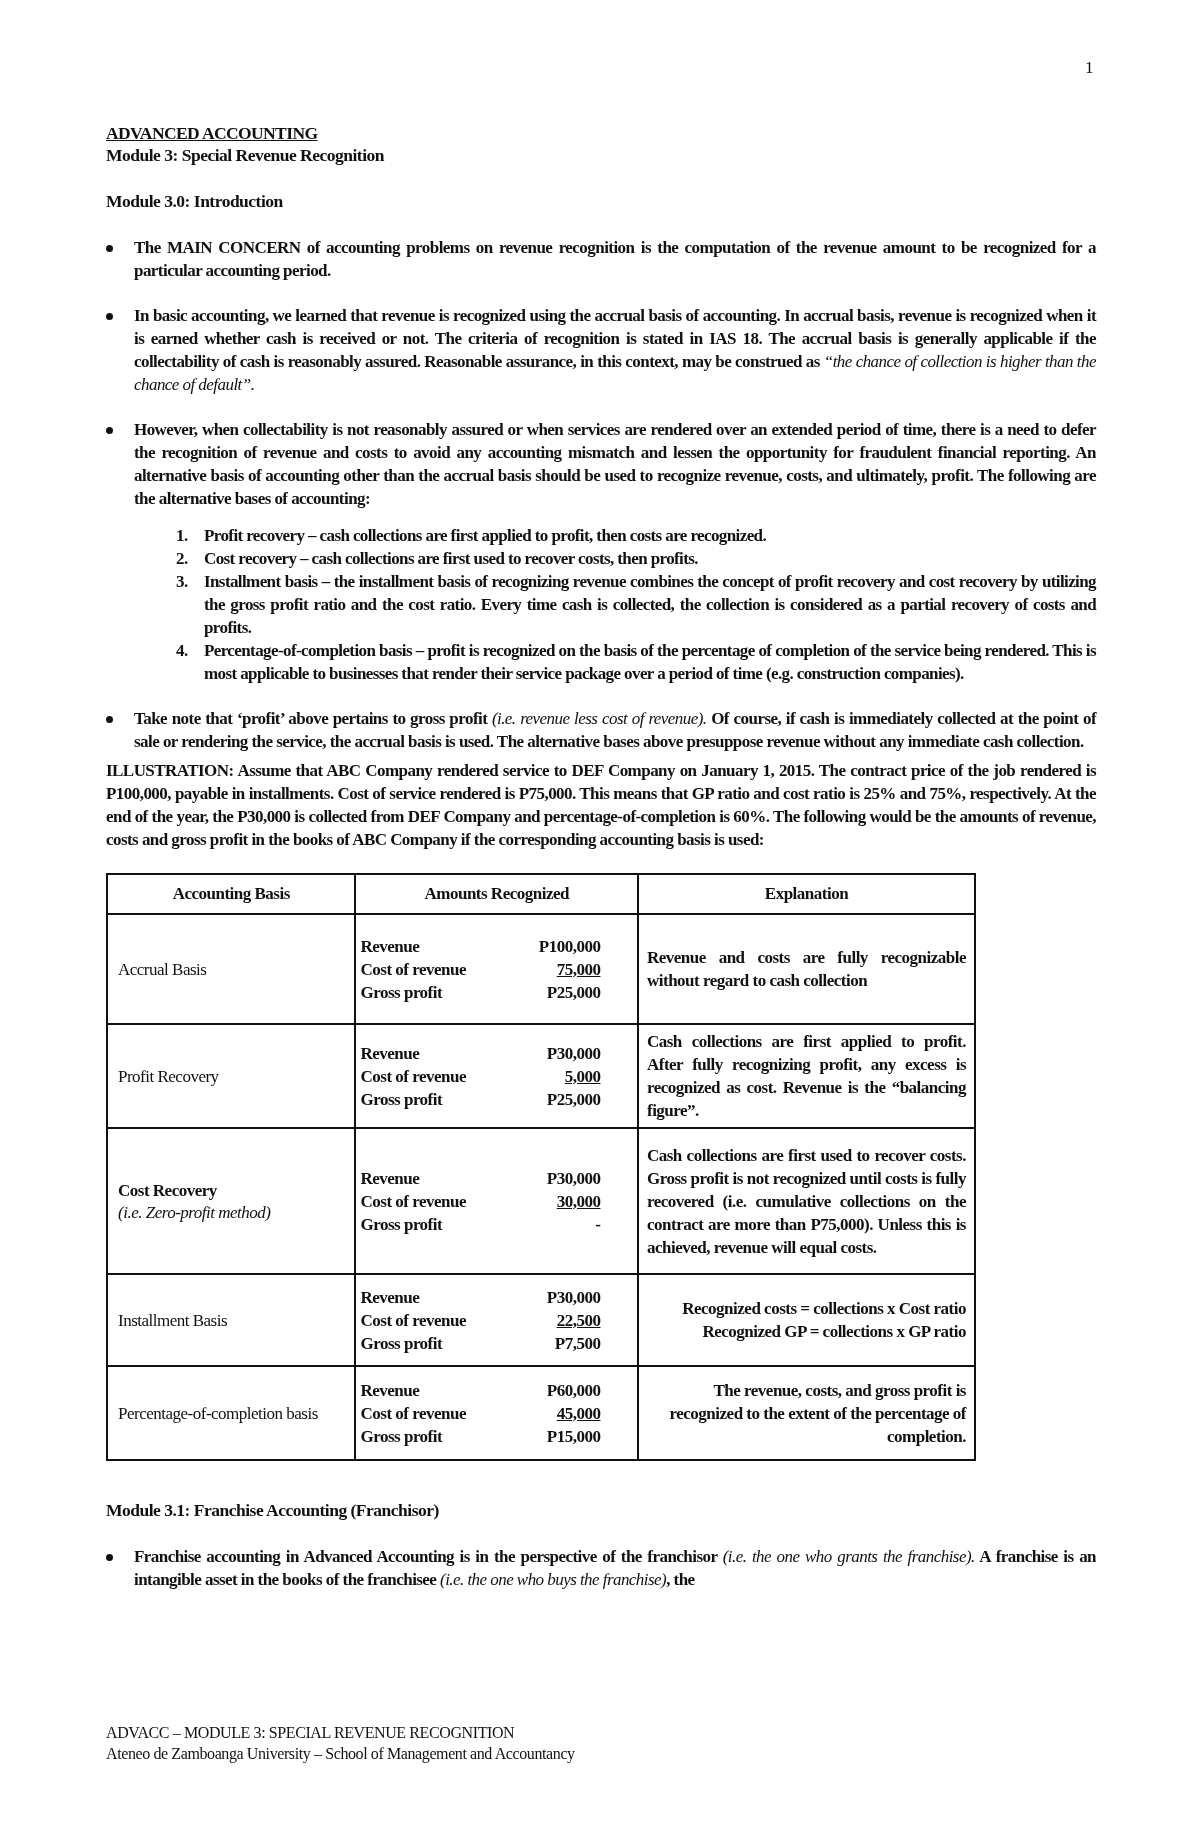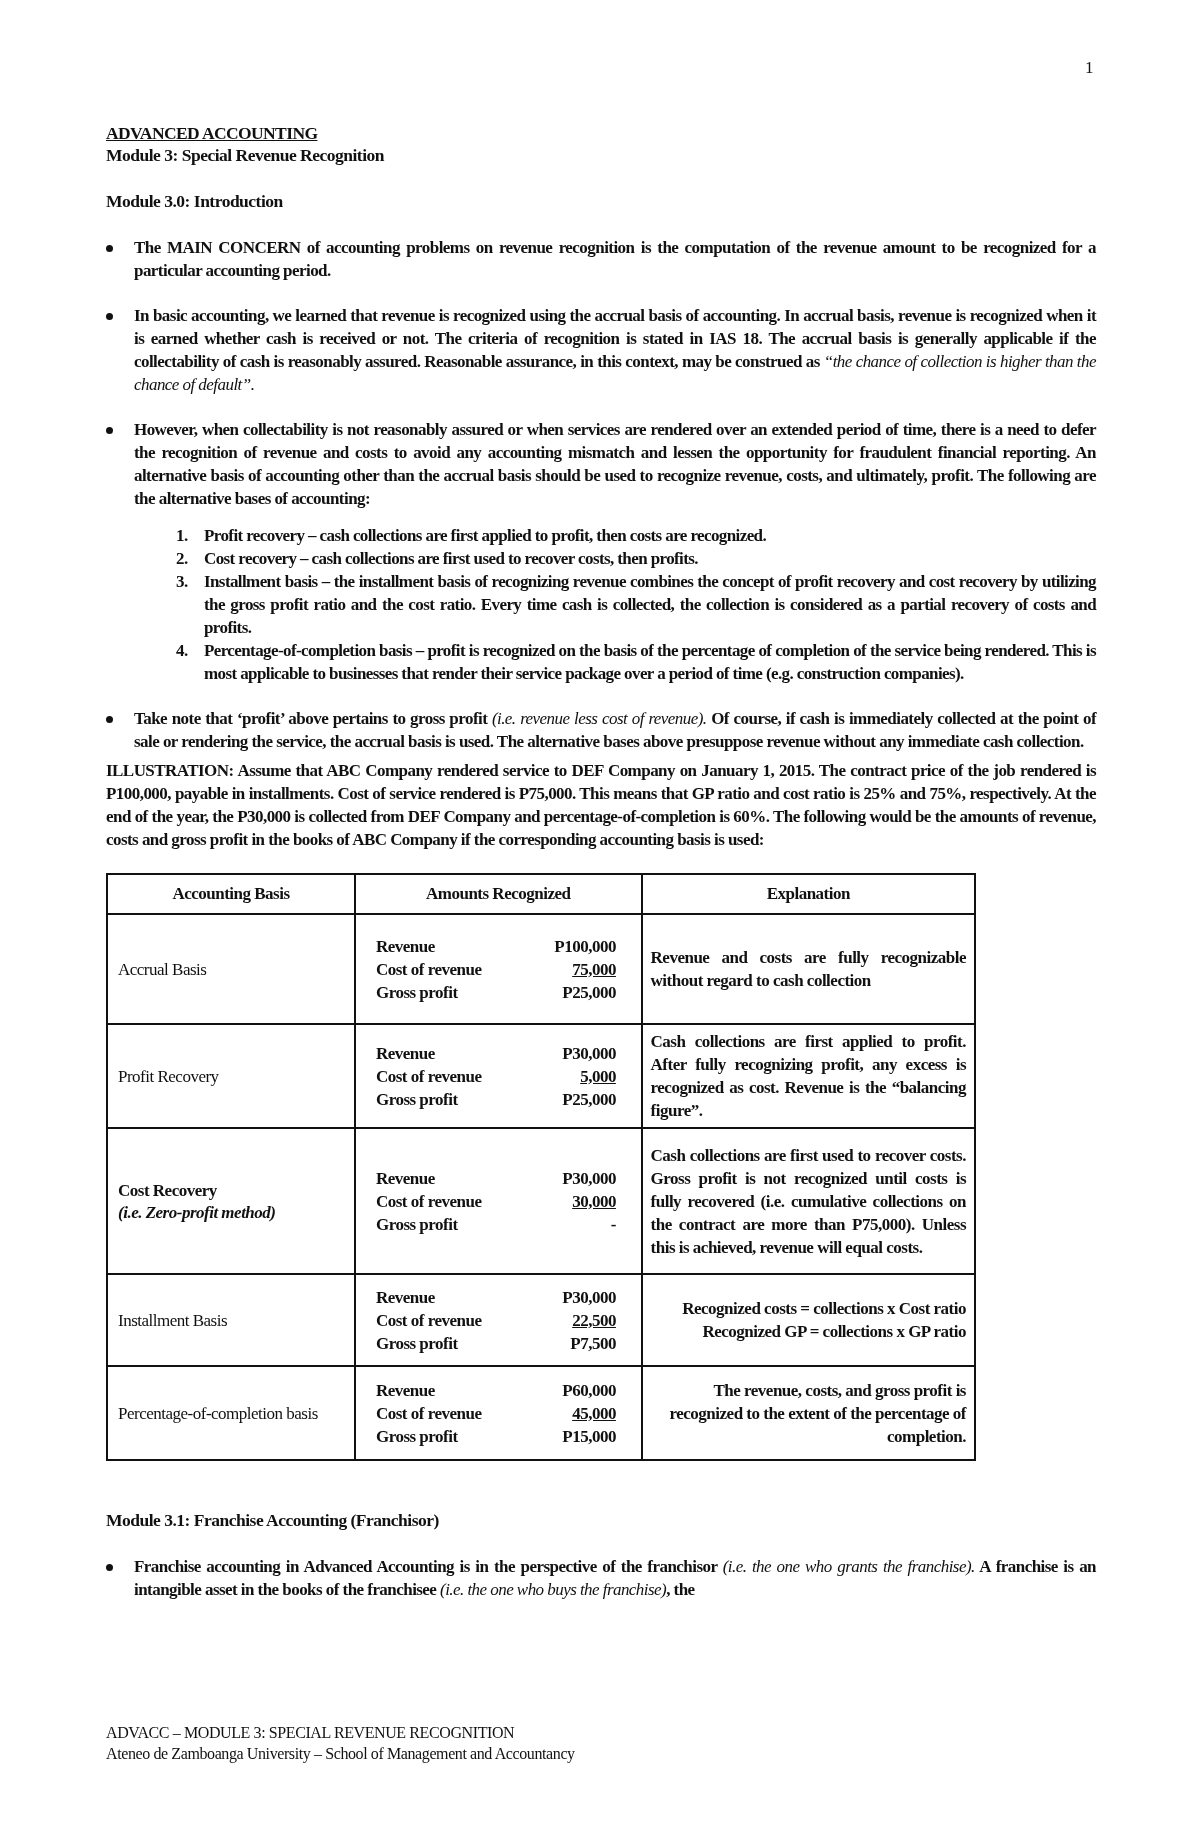--- a/index.html
+++ b/index.html
@@ -21,34 +21,34 @@
   .bold { font-weight: bold; }
   .ital { font-style: italic; font-weight: normal; }
   .numbered-list { list-style: none; margin: 14px 0 0 0; padding-left: 70px; }
   .num-item { position: relative; padding-left: 28px; font-size: 17px; line-height: 23px; text-align: justify; font-weight: bold; letter-spacing: -0.6px; }
   .num-item .num { position: absolute; left: 0; top: 0; }
   .illustration { font-size: 17px; line-height: 23px; text-align: justify; font-weight: bold; letter-spacing: -0.55px; margin-top: 4px; }
   table.basis-table { border-collapse: collapse; width: 870px; margin-top: 22px; font-size: 17px; letter-spacing: -0.5px; }
   table.basis-table th, table.basis-table td { border: 2px solid #111; vertical-align: middle; font-weight: bold; }
   table.basis-table th { height: 40px; text-align: center; }
   .col-basis { width: 263px; padding-left: 10px; font-weight: normal !important; }
-  .col-amounts { width: 297px; padding-left: 20px; }
+  .col-amounts { width: 297px; padding-left: 4px; }
   .col-expl { width: 430px; padding: 0 8px 0 8px; text-align: justify; line-height: 23px; }
   .basis-name { display: block; line-height: 23px; }
-  .basis-note { display: block; font-style: italic; font-weight: bold; line-height: 22px; }
+  .basis-note { display: block; font-style: italic; font-weight: normal; line-height: 22px; }
   .amt-grid { display: grid; grid-template-columns: 160px 80px; line-height: 23px; }
   .amt-label { text-align: left; }
   .amt-value { text-align: right; }
   .amt-value.underline { text-decoration: underline; }
   .row-accrual td { height: 110px; }
   .row-profit td { height: 104px; }
   .row-cost td { height: 146px; }
   .row-install td { height: 92px; }
   .row-poc td { height: 94px; }
-  .module-heading { font-size: 17.5px; font-weight: bold; margin-top: 48px; line-height: 22px; letter-spacing: -0.5px; }
+  .module-heading { font-size: 17.5px; font-weight: bold; margin-top: 38px; line-height: 22px; letter-spacing: -0.5px; }
   .footer { position: absolute; left: 106px; top: 1722px; font-size: 16px; line-height: 21px; letter-spacing: -0.4px; }
 </style>
 </head>
 <body>
 
 <div class="page">
   <div class="page-number">1</div>
 
   <div class="content">
     <div class="doc-title">ADVANCED ACCOUNTING</div>

